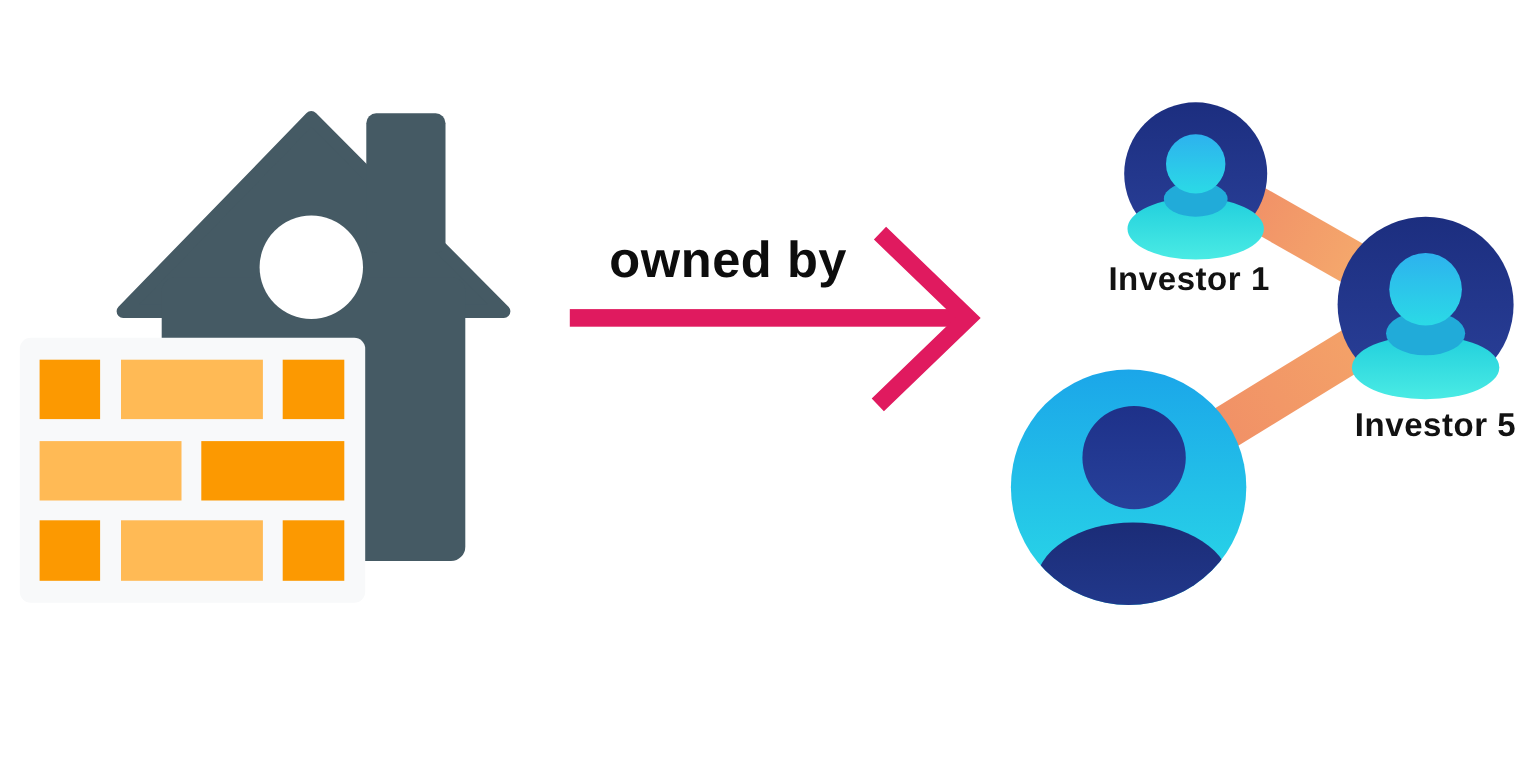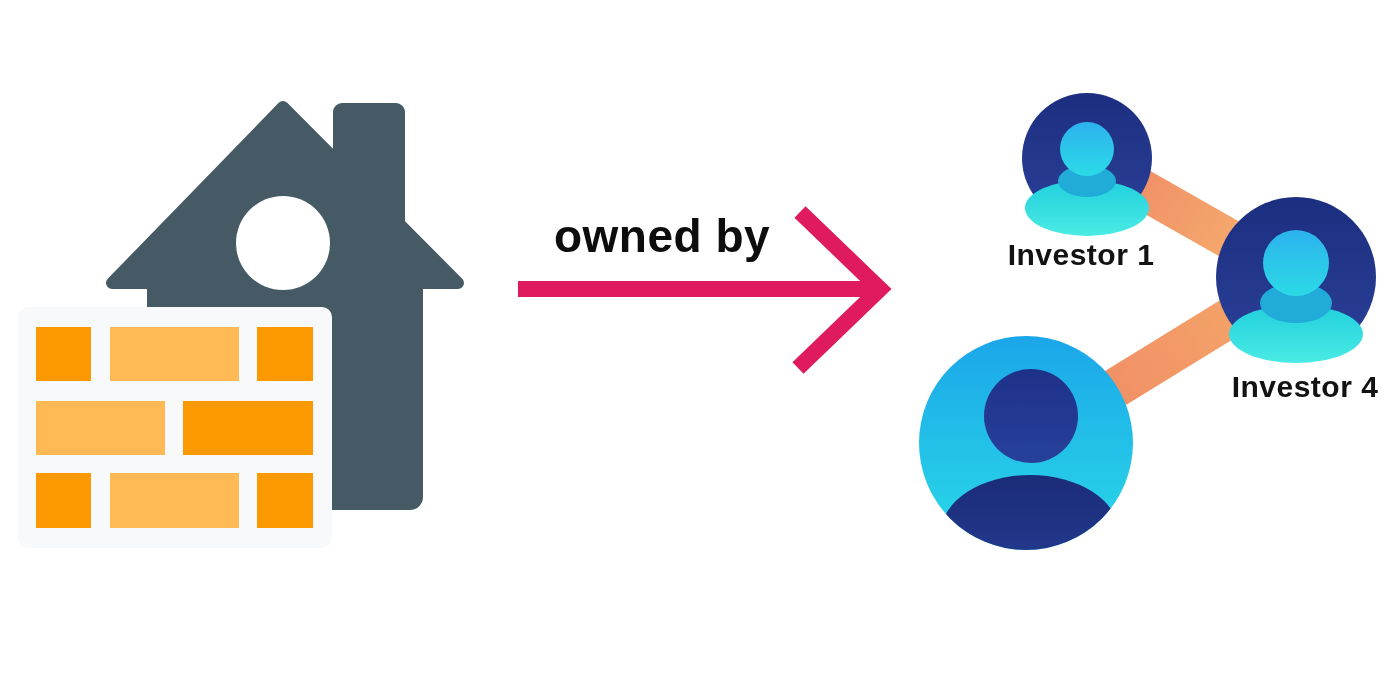--- a/index.html
+++ b/index.html
@@ -123,15 +123,15 @@
       <circle cx="1026" cy="443" r="107" fill="url(#gBlue3)"></circle>
       <ellipse cx="1030" cy="533" rx="89" ry="58" fill="url(#gNavyShoulders3)" clip-path="url(#clipInv3)"></ellipse>
       <circle cx="1031" cy="416" r="47" fill="url(#gNavyHead3)"></circle>
     </g>
   </svg>
 
   <div class="lbl lbl-owned" style="left:662px; top:213px;">owned by</div>
 
   <div class="lbl lbl-investor" style="left:1081px; top:240px;">Investor 1</div>
 
-  <div class="lbl lbl-investor" style="left:1305px; top:372px;">Investor 4</div>
+  <div class="lbl lbl-investor" style="left:1305px; top:372px;">Investor 5</div>
 
 </div>
 
 </body></html>

